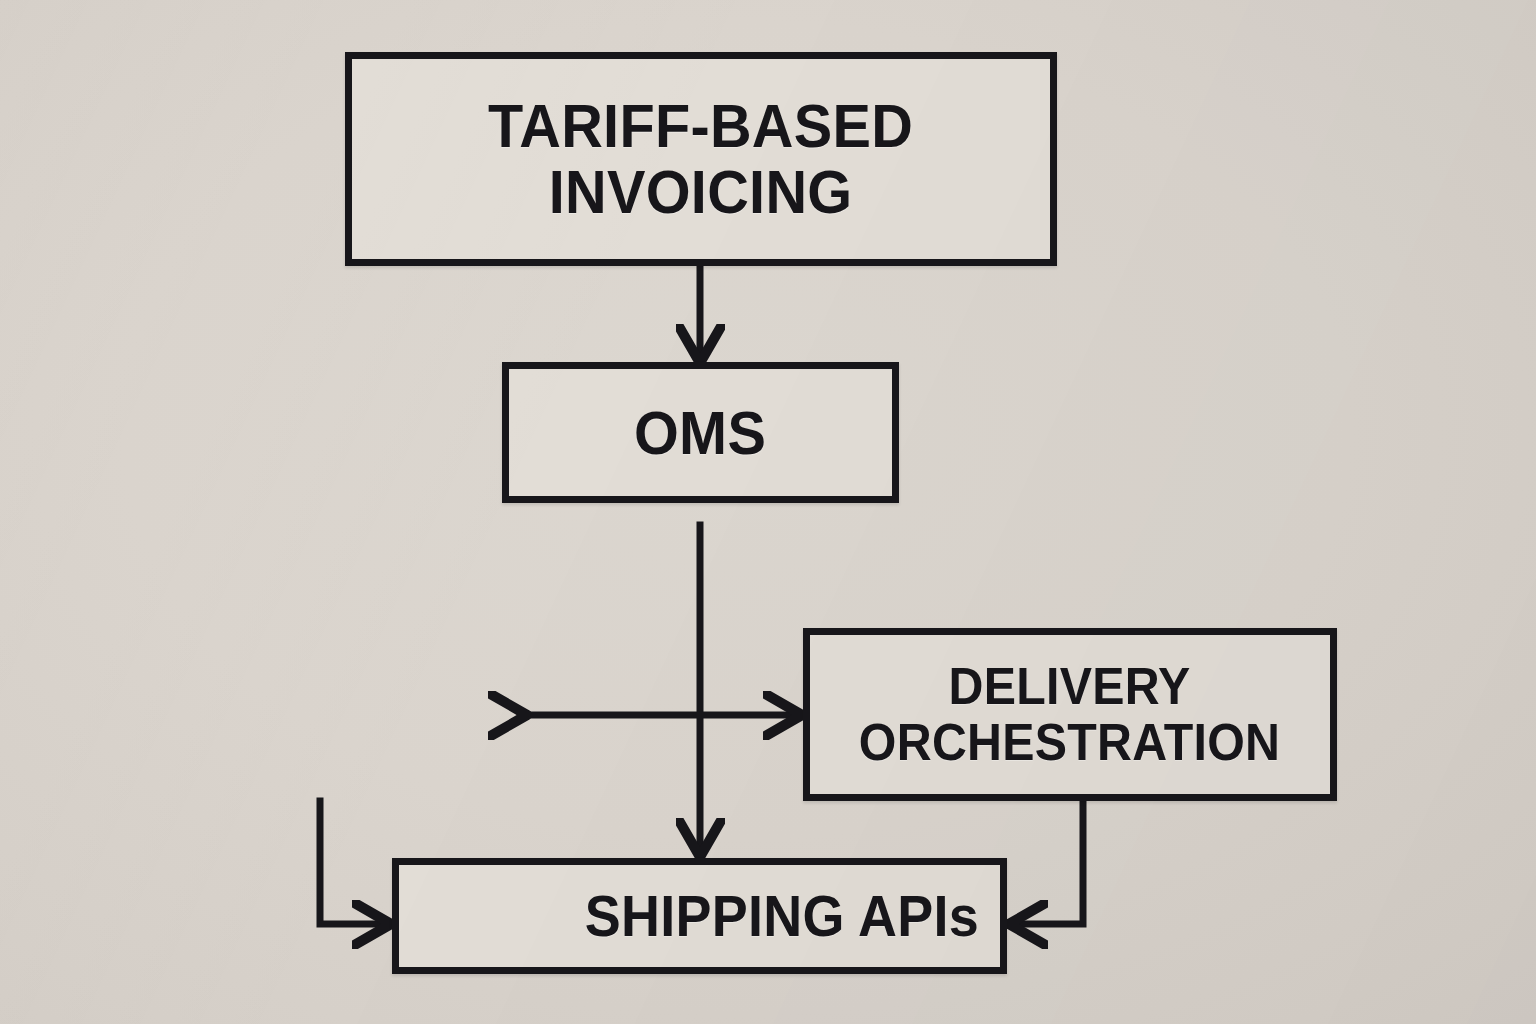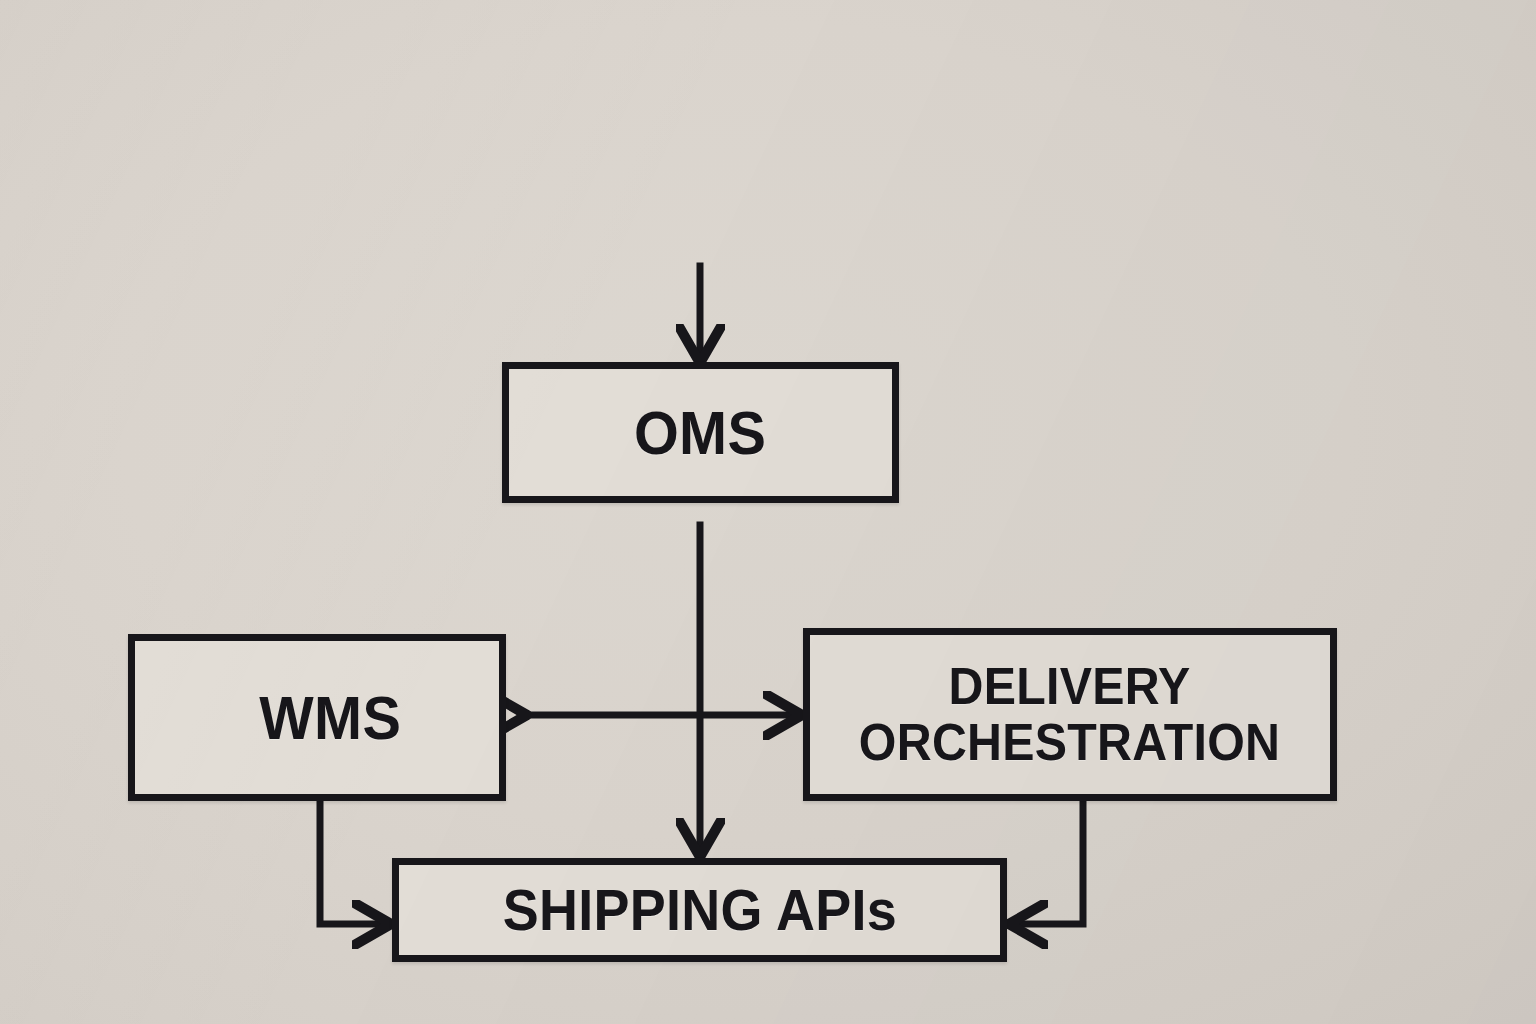--- a/index.html
+++ b/index.html
@@ -57,21 +57,21 @@
     padding: 0 6px;
   }
   #node-tariff  { left: 345px; top: 52px;  width: 712px; height: 214px; }
   #node-tariff .label  { font-size: 62px; }
   #node-oms     { left: 502px; top: 362px; width: 397px; height: 141px; }
   #node-oms .label     { font-size: 62px; }
   #node-wms     { left: 128px; top: 634px; width: 378px; height: 167px; }
   #node-wms .label     { font-size: 62px; transform: scaleX(0.93) translateX(14px); }
   #node-delivery{ left: 803px; top: 628px; width: 534px; height: 173px; }
   #node-delivery .label{ font-size: 52px; }
-  #node-shipping{ left: 392px; top: 858px; width: 615px; height: 104px; }
+  #node-shipping{ left: 392px; top: 858px; width: 615px; height: 116px; justify-content: flex-end; }
   #node-shipping .label{ font-size: 58px; }
 </style>
 </head>
 <body>
 
 <div id="canvas">
 
   <svg id="svg-layer" width="1536" height="1024" viewBox="0 0 1536 1024" aria-hidden="true">
     <defs>
       <marker id="ah" markerWidth="7" markerHeight="7" refX="4.6" refY="3.5" orient="auto" markerUnits="strokeWidth">
@@ -86,28 +86,29 @@
       <line x1="700" y1="525" x2="700" y2="850" marker-end="url(#ah)"></line>
 
       <line x1="520" y1="715" x2="795" y2="715" marker-start="url(#ah)" marker-end="url(#ah)"></line>
 
       <path d="M320,801 L320,924 L384,924" marker-end="url(#ah)"></path>
 
       <path d="M1083,801 L1083,924 L1016,924" marker-end="url(#ah)"></path>
     </g>
   </svg>
 
+  <div class="node" id="node-tariff">
+    <span class="label">TARIFF-BASED
+INVOICING</span>
+  </div>
 
   <div class="node" id="node-oms">
     <span class="label">OMS</span>
   </div>
 
-  <div class="node" id="node-wms">
-    <span class="label">WMS</span>
-  </div>
 
   <div class="node" id="node-delivery">
     <span class="label">DELIVERY
 ORCHESTRATION</span>
   </div>
 
   <div class="node" id="node-shipping">
     <span class="label">SHIPPING APIs</span>
   </div>
 

